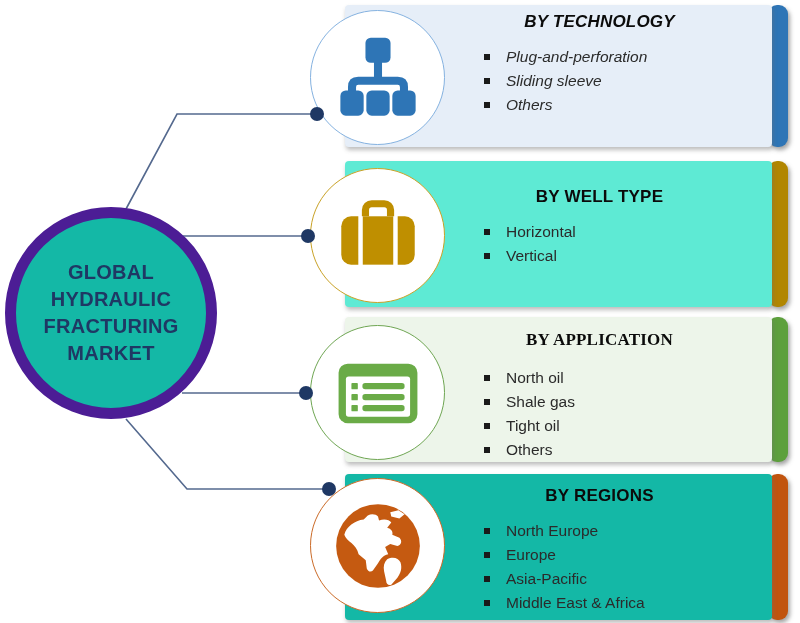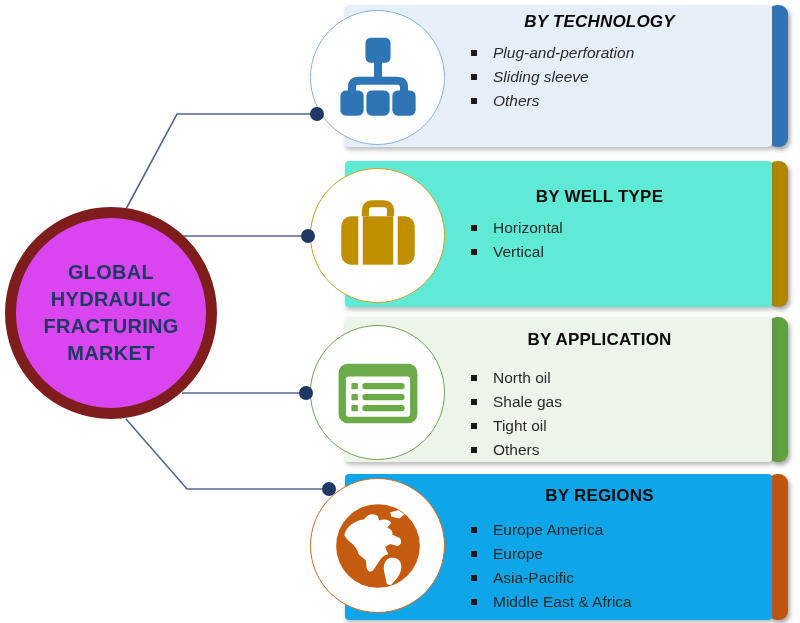--- a/index.html
+++ b/index.html
@@ -13,22 +13,22 @@
   
   .connectors{position:absolute;left:0;top:0;z-index:1;}
   .connector{stroke:#54698E;stroke-width:1.6;fill:none;}
   .edge-dot{
     position:absolute;width:14px;height:14px;border-radius:50%;
     background:#1F3864;z-index:5;
   }
   
   .hub{
     position:absolute;left:5px;top:207px;width:190px;height:190px;
-    border:11px solid #7f1d1d;border-radius:50%;
-    background:#d946ef;z-index:2;
+    border:11px solid #4c1d95;border-radius:50%;
+    background:#14b8a6;z-index:2;
     display:flex;align-items:center;justify-content:center;
   }
   .hub-text{
     width:160px;text-align:center;
     color:#1F3864;font-size:20px;font-weight:700;line-height:27px;
     letter-spacing:.3px;
   }
   
   .card{position:absolute;left:345px;width:443px;z-index:2;}
   .spine{
@@ -37,33 +37,33 @@
     box-shadow:2px 3px 4px rgba(90,90,90,.55);
   }
   .body{
     position:absolute;left:0;top:0;bottom:0;width:427px;
     border-radius:4px;
     box-shadow:1px 3px 4px rgba(110,110,110,.45);
   }
   .card1{top:5px;height:142px;}   .card1 .body{background:#E6EEF8;} .card1 .spine{background:#2E75B6;}
   .card2{top:161px;height:146px;} .card2 .body{background:#5eead4;} .card2 .spine{background:#B18600;}
   .card3{top:317px;height:145px;} .card3 .body{background:#EDF5EA;} .card3 .spine{background:#5DA03D;}
-  .card4{top:474px;height:146px;} .card4 .body{background:#0ea5e9;} .card4 .spine{background:#C1540E;}
+  .card4{top:474px;height:146px;} .card4 .body{background:#14b8a6;} .card4 .spine{background:#C1540E;}
   .content{
     position:absolute;left:118px;right:36px;top:0;bottom:0;
   }
   .card-title{
     text-align:center;color:#0b0b0b;font-size:17px;font-weight:700;
     letter-spacing:.2px;
   }
   .card1 .content{padding-top:7px;font-style:italic;}  .card1 .card-title{margin-bottom:9px;}
   .card2 .content{padding-top:26px;} .card2 .card-title{margin-bottom:9px;}
-  .card3 .content{padding-top:13px;} .card3 .card-title{margin-bottom:16px;}
+  .card3 .content{padding-top:13px;} .card3 .card-title{margin-bottom:16px;font-family:Liberation Serif, serif;}
   .card4 .content{padding-top:12px;} .card4 .card-title{margin-bottom:12px;}
-  .items{list-style:none;margin:0;padding:0 0 0 8px;}
+  .items{list-style:none;margin:13px;padding:0 0 0 8px;}
   .items li{
     display:flex;align-items:flex-start;
     color:#2B2B2B;font-size:15.5px;line-height:24px;
   }
   .bullet{
     flex:0 0 auto;width:6px;height:6px;background:#1a1a1a;
     margin:9px 16px 0 0;
   }
   
   .icon-circle{
@@ -163,21 +163,21 @@
   </div>
 
   <div class="card card4">
     <div class="spine"></div>
     <div class="body">
       <div class="content">
         <div class="card-title">BY REGIONS</div>
         <ul class="items">
           <li>
               <span class="bullet"></span>
-              <span>Europe America</span>
+              <span>North Europe</span>
             </li>
           <li>
               <span class="bullet"></span>
               <span>Europe</span>
             </li>
           <li>
               <span class="bullet"></span>
               <span>Asia-Pacific</span>
             </li>
           <li>

